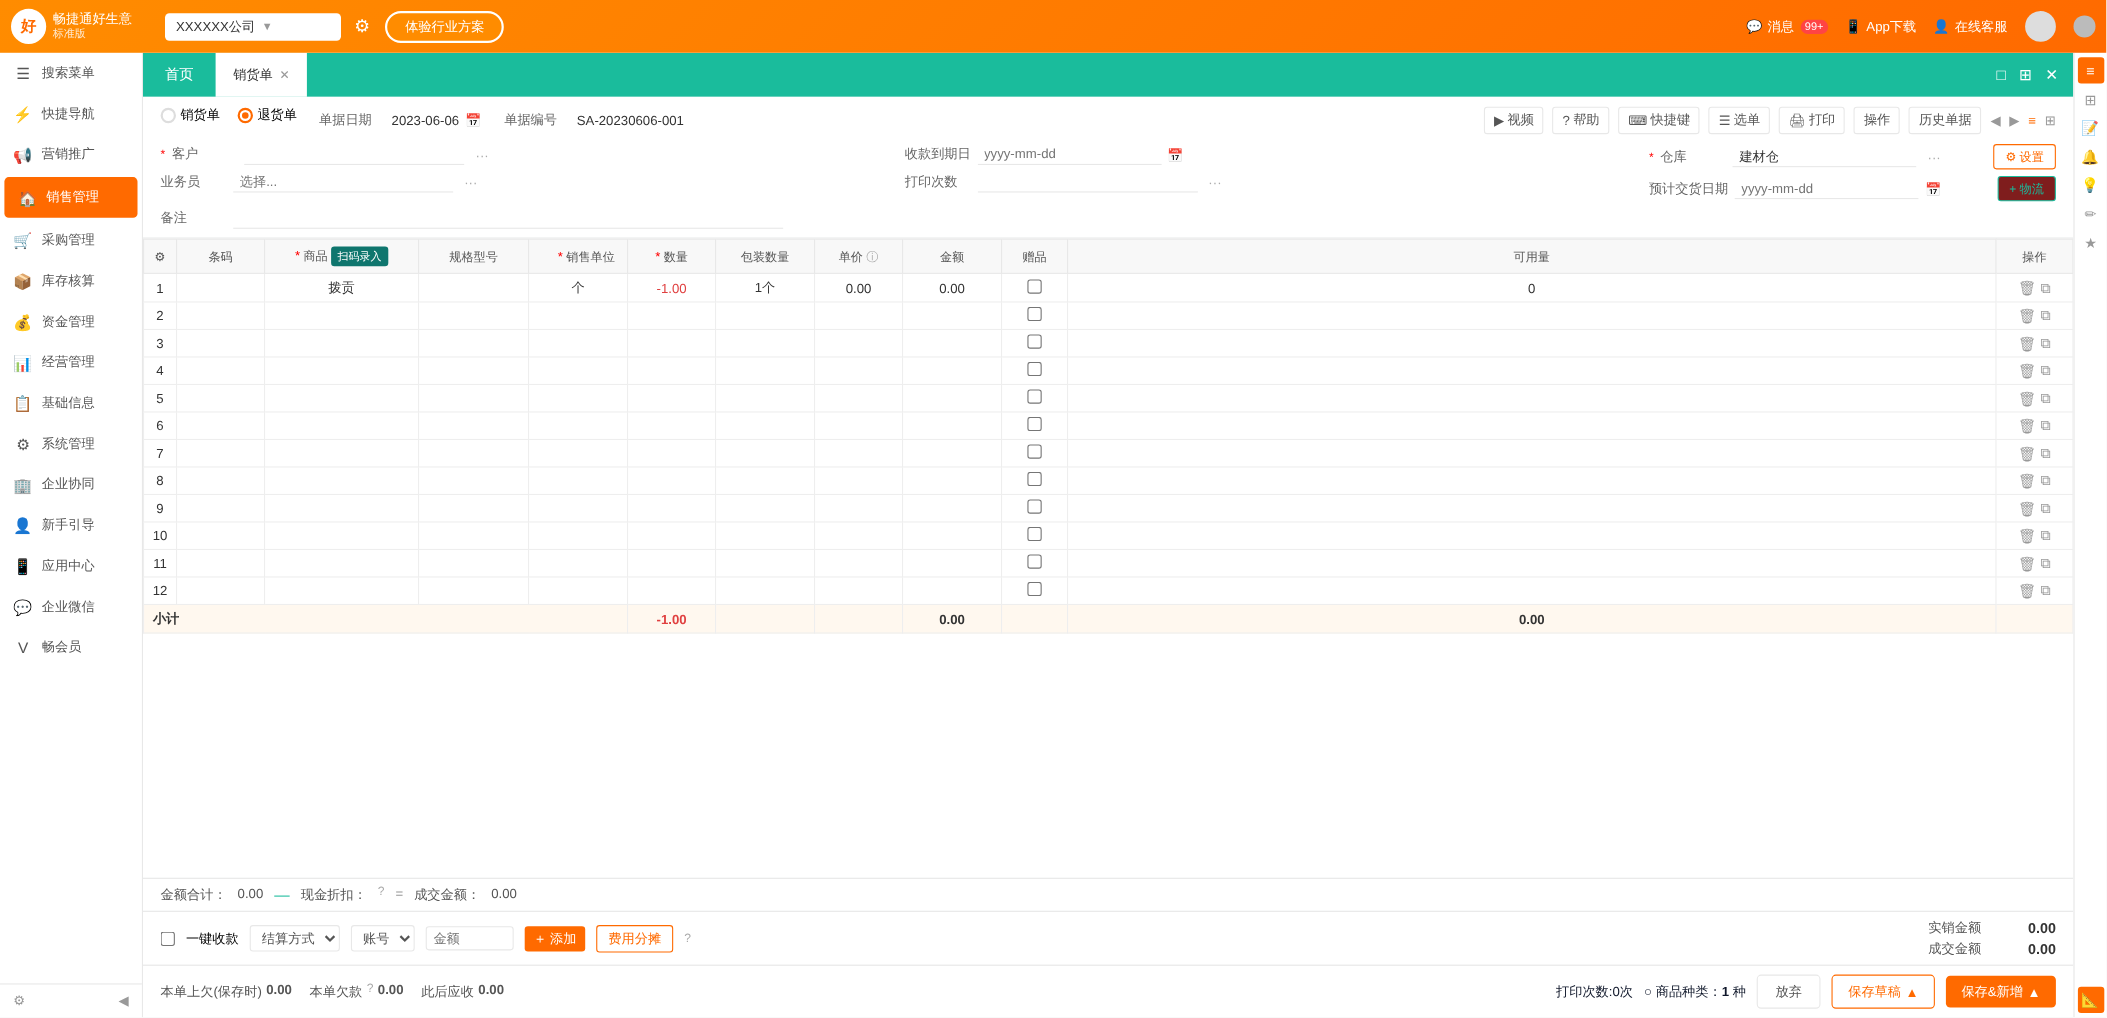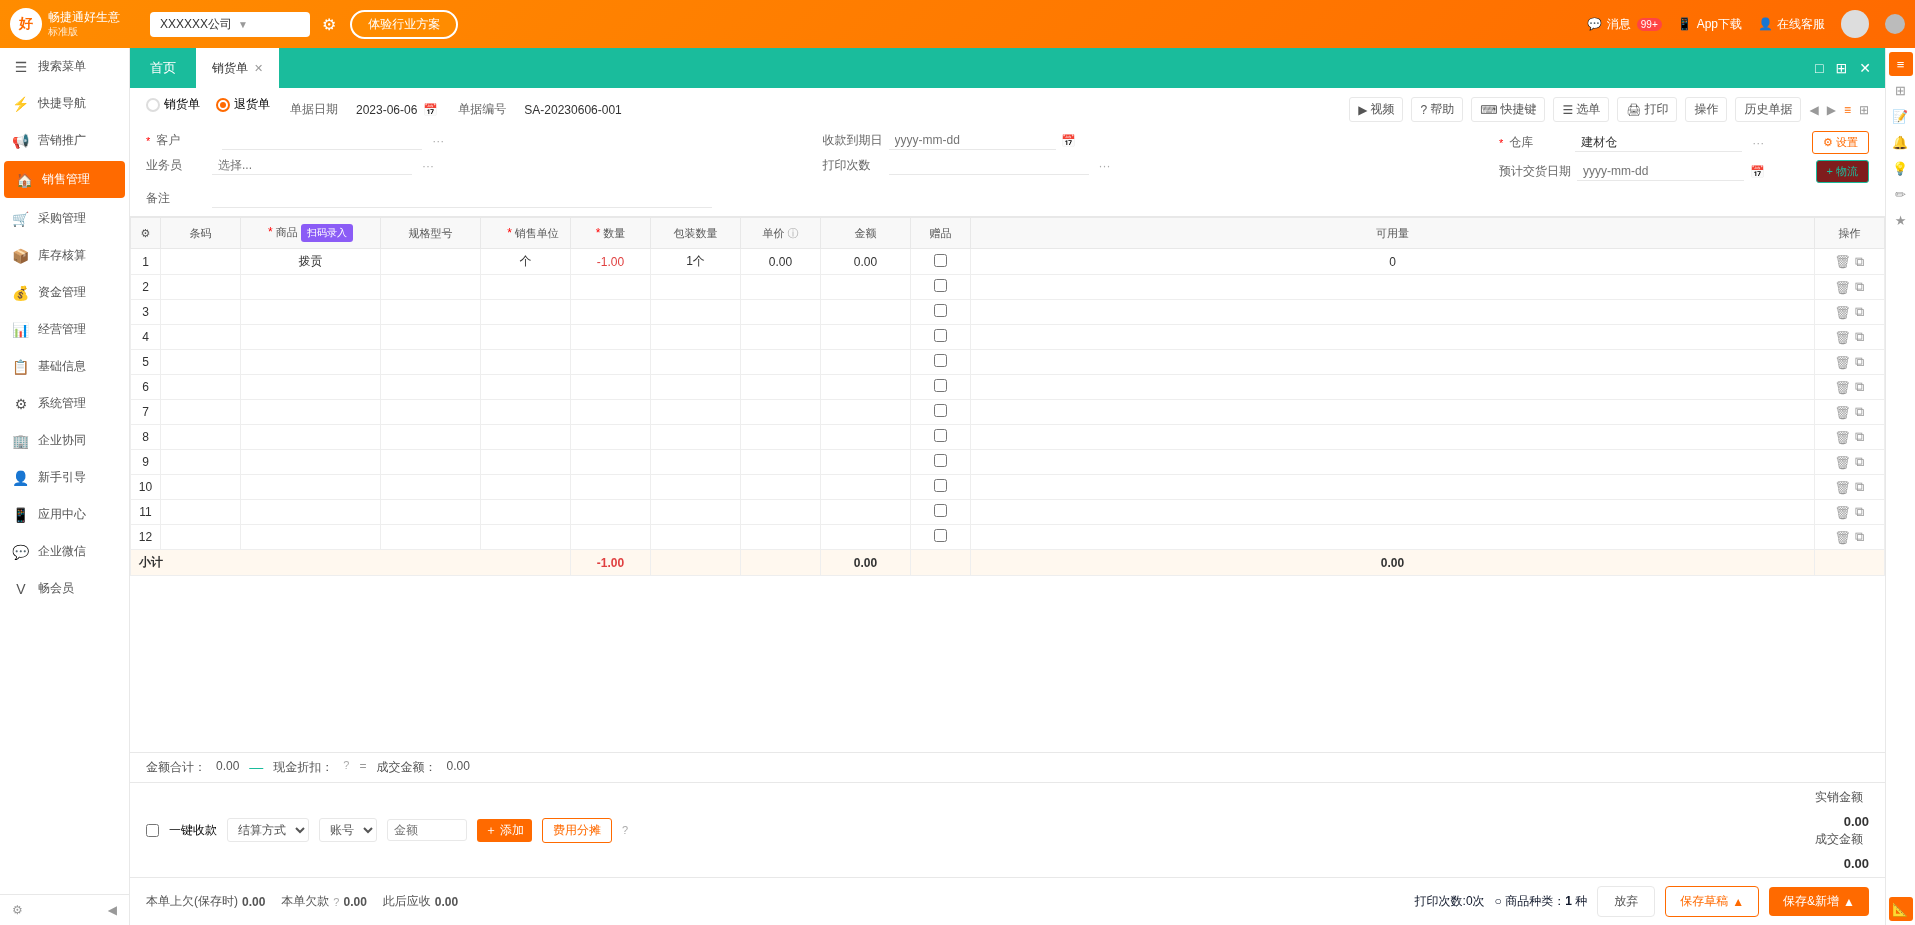--- a/index.html
+++ b/index.html
@@ -173,21 +173,21 @@
       padding: 6px 4px; text-align: center; color: #555;
       font-weight: normal; font-size: 11px; white-space: nowrap;
     }
     .data-table td {
       border: 1px solid #eee; padding: 4px;
       text-align: center; color: #333; font-size: 12px;
     }
     .subtotal-row td { background: #fff8ef; font-weight: bold; }
     .col-red { color: #e04040 !important; }
     .scan-btn {
-      background: #8b5cf6; color: white; border: none; border-radius: 3px;
+      background: #0f766e; color: white; border: none; border-radius: 3px;
       padding: 2px 6px; cursor: pointer; font-size: 10px;
     }
     .action-cell { display: flex; align-items: center; justify-content: center; gap: 4px; }
     .icon-btn { background: none; border: none; cursor: pointer; color: #999; font-size: 13px; }
 
     
     .bottom-summary {
       background: white; padding: 6px 16px;
       border-top: 1px solid #e8e8e8;
       display: flex; align-items: flex-start; gap: 10px; flex-shrink: 0;
@@ -213,31 +213,31 @@
       background: #ff6a00; color: white; border: none; border-radius: 3px;
       padding: 3px 8px; cursor: pointer; display: flex; align-items: center; gap: 3px;
     }
     .expense-btn {
       border: 1px solid #ff6a00; color: #ff6a00; background: white;
       padding: 3px 10px; border-radius: 3px; cursor: pointer;
     }
     .right-totals {
       margin-left: auto; display: flex; flex-direction: column; gap: 2px; text-align: right;
     }
-    .total-item { display: flex; align-items: center; justify-content: flex-start; gap: 8px; flex-direction: column; }
+    .total-item { display: flex; align-items: center; justify-content: flex-start; gap: 8px; }
     .total-label { color: #555; font-size: 12px; }
     .total-value { color: #333; font-size: 13px; font-weight: bold; min-width: 60px; text-align: right; }
 
     
     .footer-bar {
       background: white; padding: 8px 16px;
       border-top: 1px solid #e8e8e8;
       display: flex; align-items: center; gap: 16px; flex-shrink: 0;
     }
-    .footer-info { color: #555; font-size: 12px; display: flex; align-items: center; gap: 4px; }
+    .footer-info { color: #555; font-size: 12px; display: flex; align-items: flex-start; gap: 4px; }
     .footer-right { margin-left: auto; display: flex; align-items: center; gap: 10px; }
     .footer-stat { color: #0f172a; font-size: 12px; }
     .discard-btn {
       border: 1px solid #e8e8e8; background: white; color: #555;
       padding: 6px 16px; border-radius: 4px; cursor: pointer; font-size: 12px;
     }
     .save-draft-btn {
       border: 1px solid #ff6a00; background: white; color: #ff6a00;
       padding: 6px 14px; border-radius: 4px; cursor: pointer; font-size: 12px;
       display: flex; align-items: center; gap: 4px;

